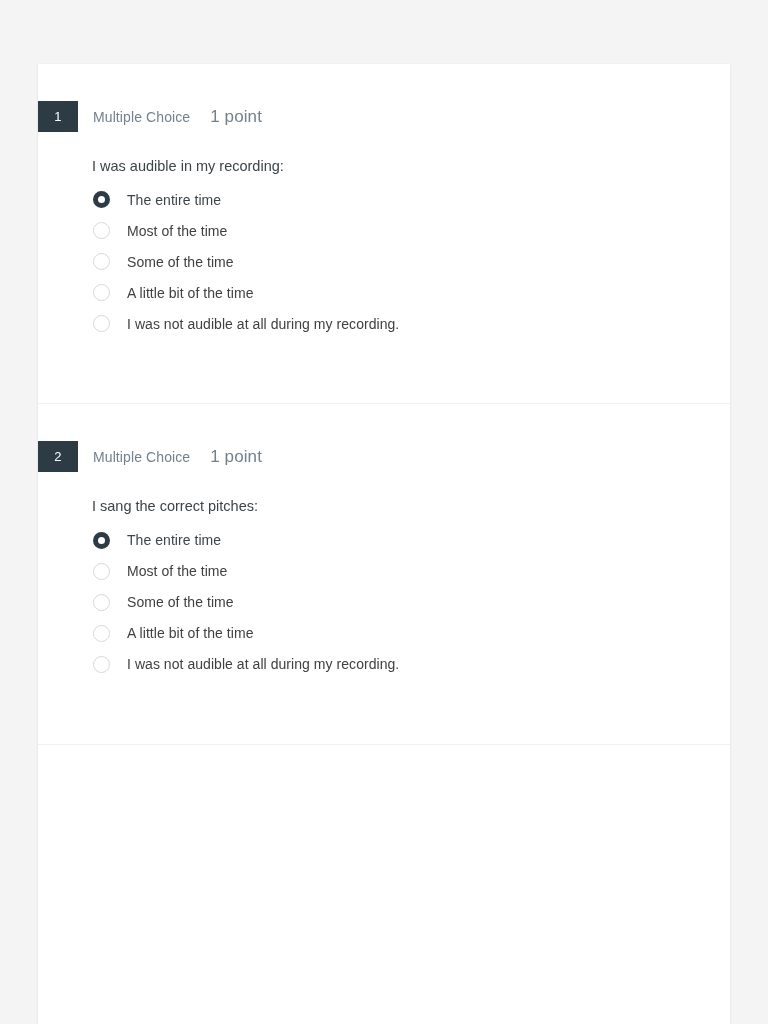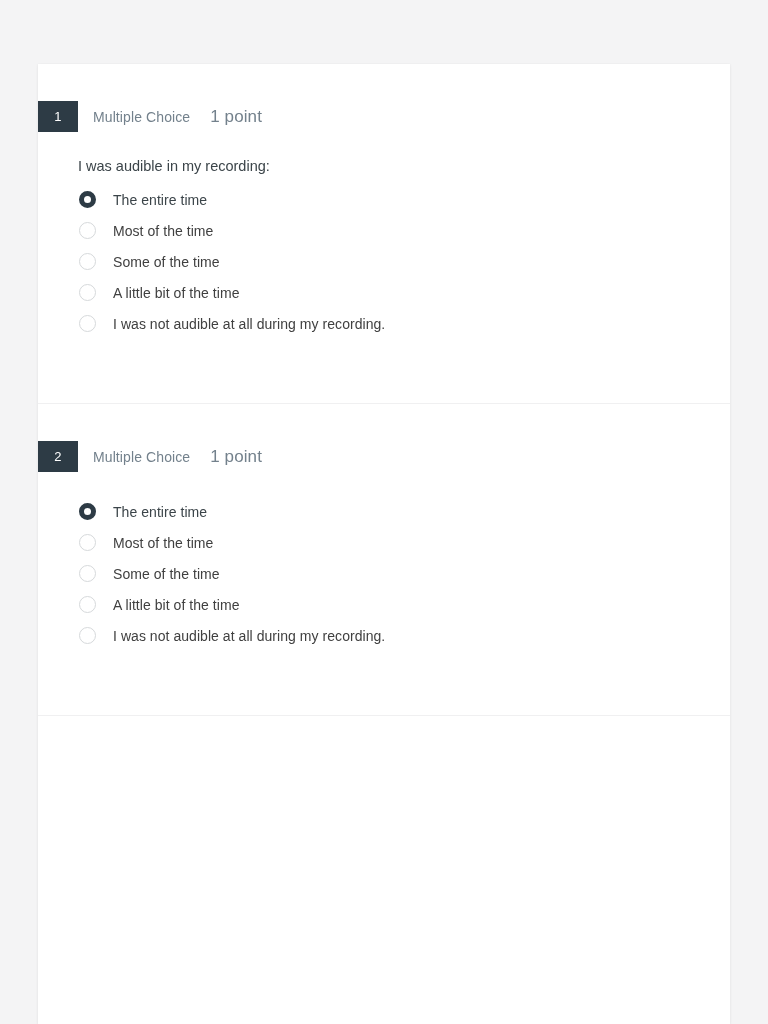--- a/index.html
+++ b/index.html
@@ -67,24 +67,23 @@
   }
 
   .question-points {
     margin-left: 20px;
     font-size: 17px;
     color: #73818c;
     letter-spacing: 0.1px;
   }
 
   .question-body {
-    padding-left: 20px;
+    padding-left: 54px;
     padding-top: 24px;
     padding-bottom: 64px;
-    margin-left: 20px;
   }
 
   .question-prompt {
     font-size: 14.5px;
     color: #3b4449;
     margin: 0 0 8px 0;
     line-height: 1.4;
   }
 
   .answer-option {
@@ -170,20 +169,21 @@
       </div>
     </div>
 
     <div class="question-block last">
       <div class="question-header">
         <div class="question-number">2</div>
         <div class="question-type">Multiple Choice</div>
         <div class="question-points">1 point</div>
       </div>
       <div class="question-body">
+        <p class="question-prompt">I sang the correct pitches:</p>
         <div class="answer-option selected">
           <span class="radio-outer"></span>
           <span class="answer-label">The entire time</span>
         </div>
         <div class="answer-option">
           <span class="radio-outer"></span>
           <span class="answer-label">Most of the time</span>
         </div>
         <div class="answer-option">
           <span class="radio-outer"></span>

